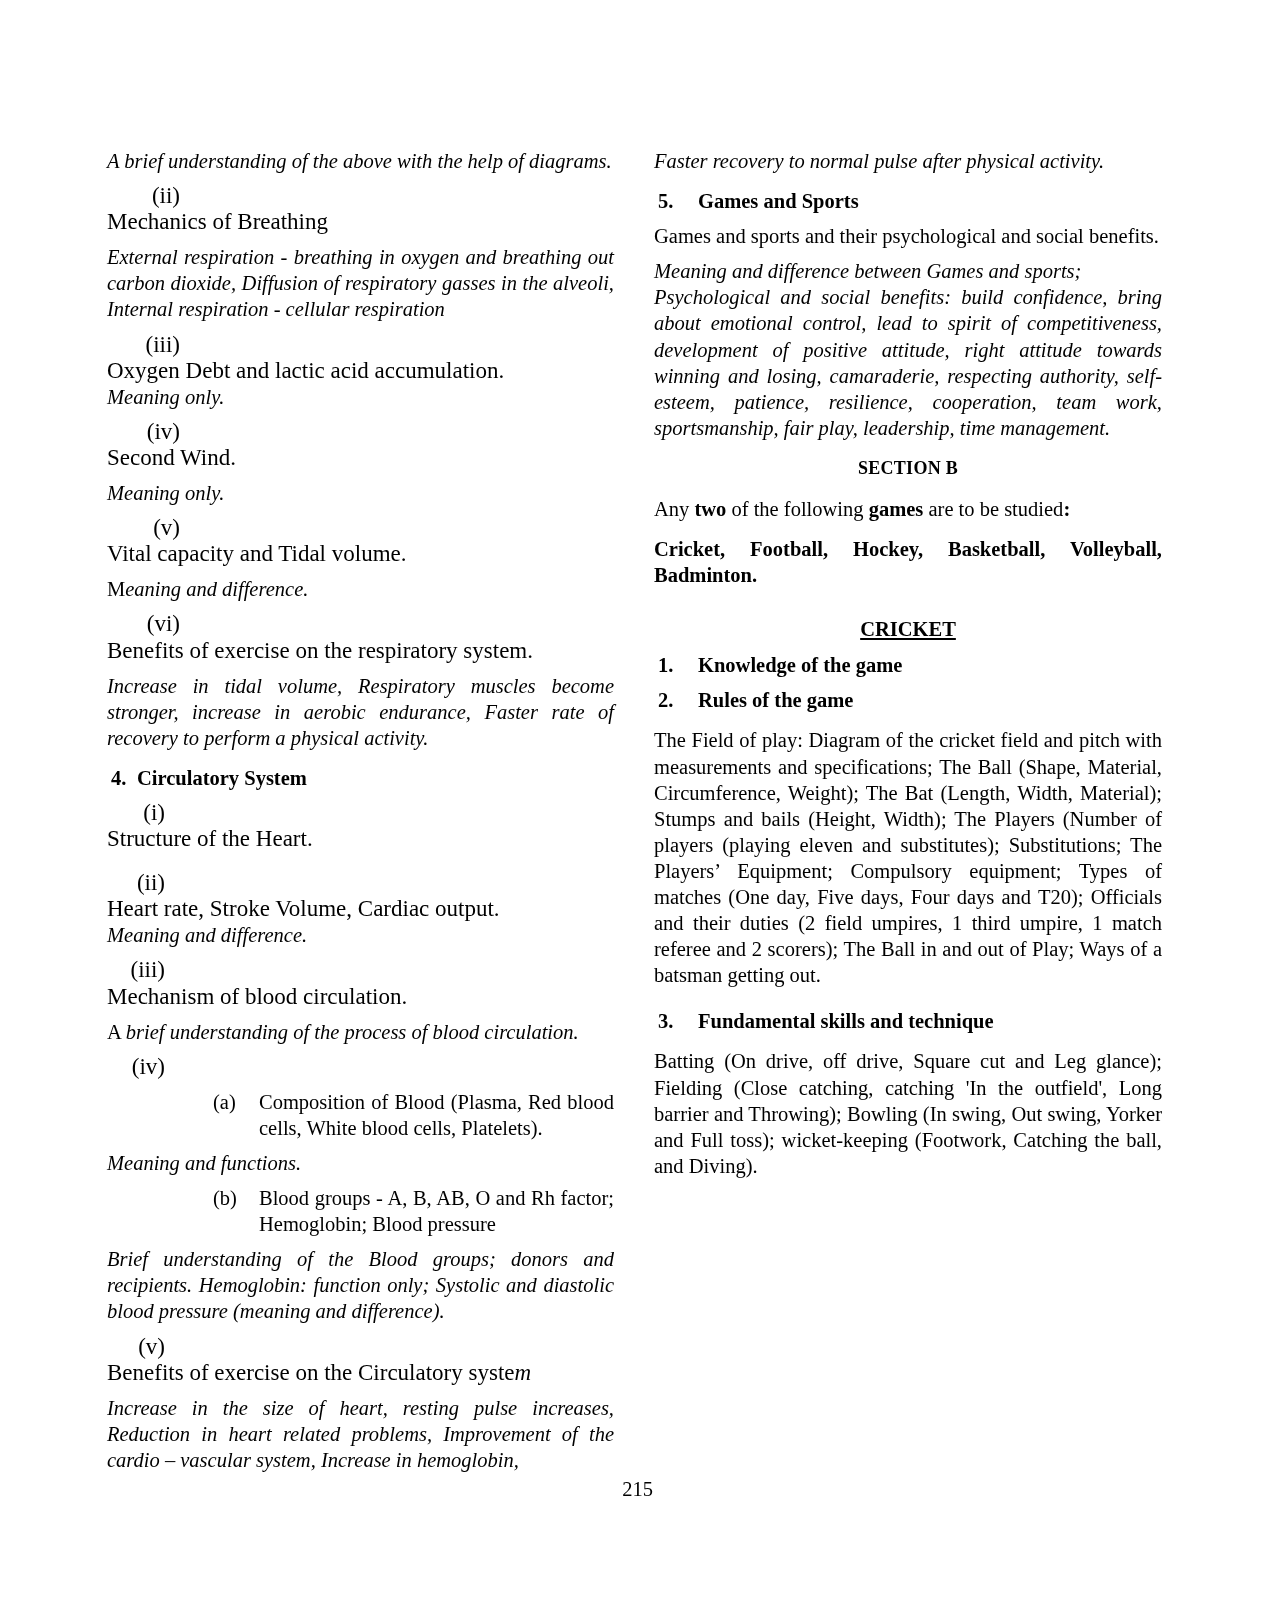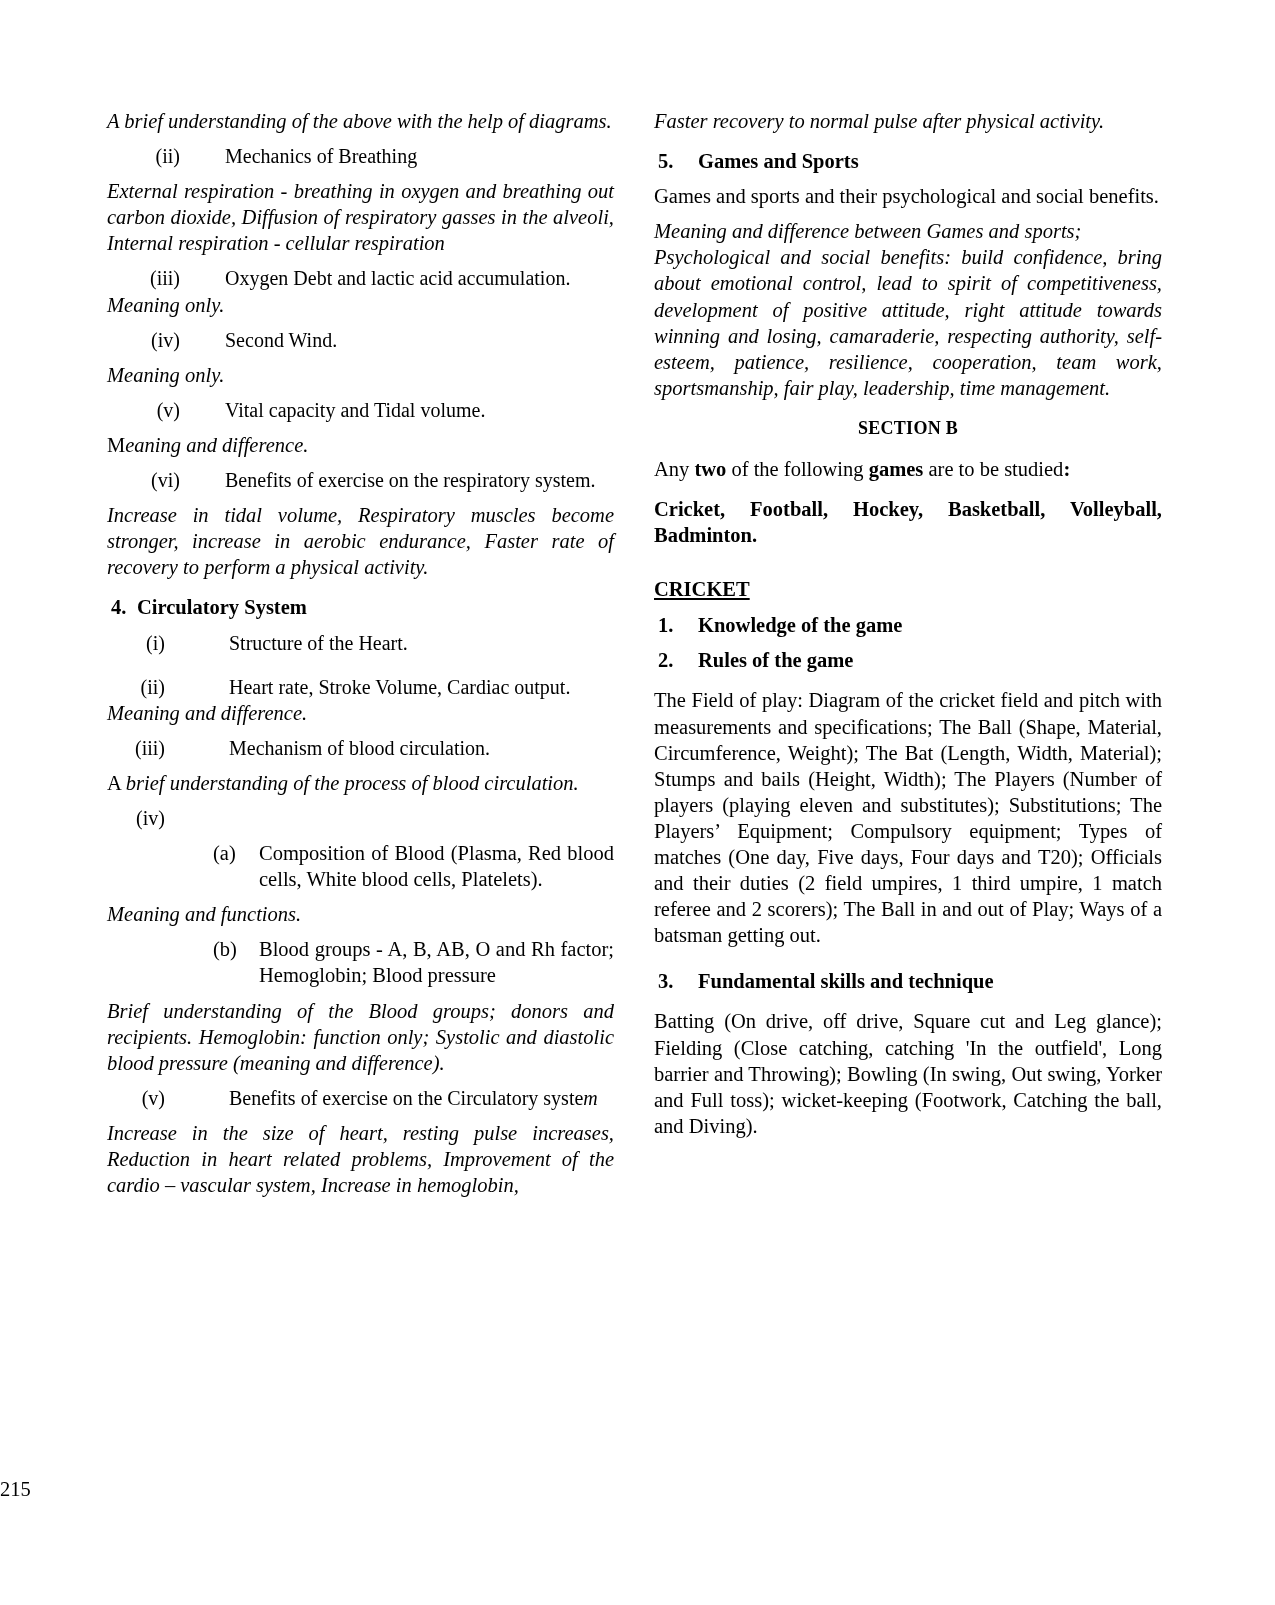--- a/index.html
+++ b/index.html
@@ -25,20 +25,21 @@
     position: absolute;
     left: 107px;
     top: 108px;
     width: 1055px;
     display: flex;
     flex-direction: row;
     gap: 40px;
   }
   .col {
     width: 507px;
+    margin-top: 40px;
   }
   .col-right { width: 508px; }
 
   
   p, div.blk {
     margin: 0;
     font-size: 20.5px;
     line-height: 26.1px;
     text-align: justify;
     text-justify: inter-word;
@@ -66,24 +67,23 @@
     padding-left: 4px;
   }
   .mainitem .ttl { flex: 1; }
 
   
   .mainitem.r .num { width: 44px; padding-left: 4px; }
 
   
   .rn {
     display: flex;
-    flex-direction: row;
-    font-size: 20px;
+    flex-direction: column;
+    font-size: 23px;
     line-height: 26.1px;
-    gap: 40px;
   }
   .rn .rnum {
     flex: none;
     text-align: right;
     padding-right: 5px;
   }
   .rn .rbody {
     flex: 1;
     text-align: justify;
     text-justify: inter-word;
@@ -124,31 +124,32 @@
     font-weight: bold;
     font-size: 18px;
     line-height: 27px;
     text-align: center;
     letter-spacing: 0.3px;
   }
   .game-head {
     font-weight: bold;
     font-size: 20.5px;
     line-height: 27px;
-    text-align: left;
+    text-align: center;
   }
   .game-head span { text-decoration: underline; }
 
   .nolast { text-align: left; }
 
   .pageno {
     position: absolute;
     left: 0;
     top: 1478px;
     width: 1275px;
+    text-align: center;
     font-size: 20.5px;
   }
 </style>
 </head>
 <body>
 
 <div class="page">
 
   <div class="columns">
 

